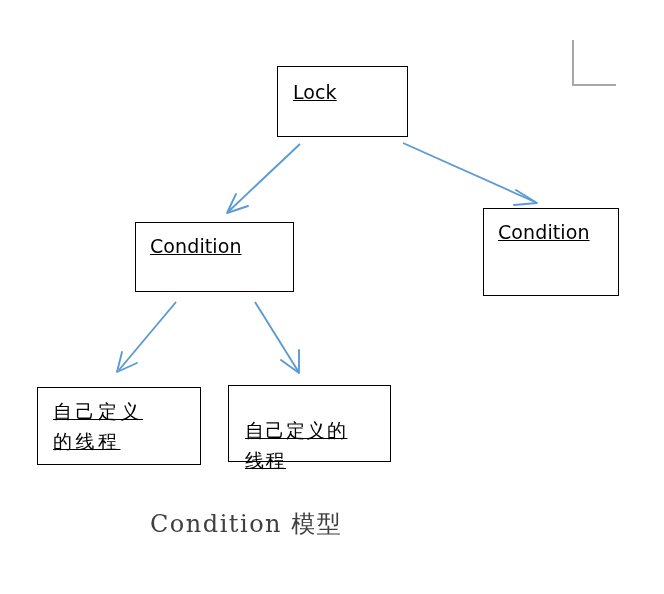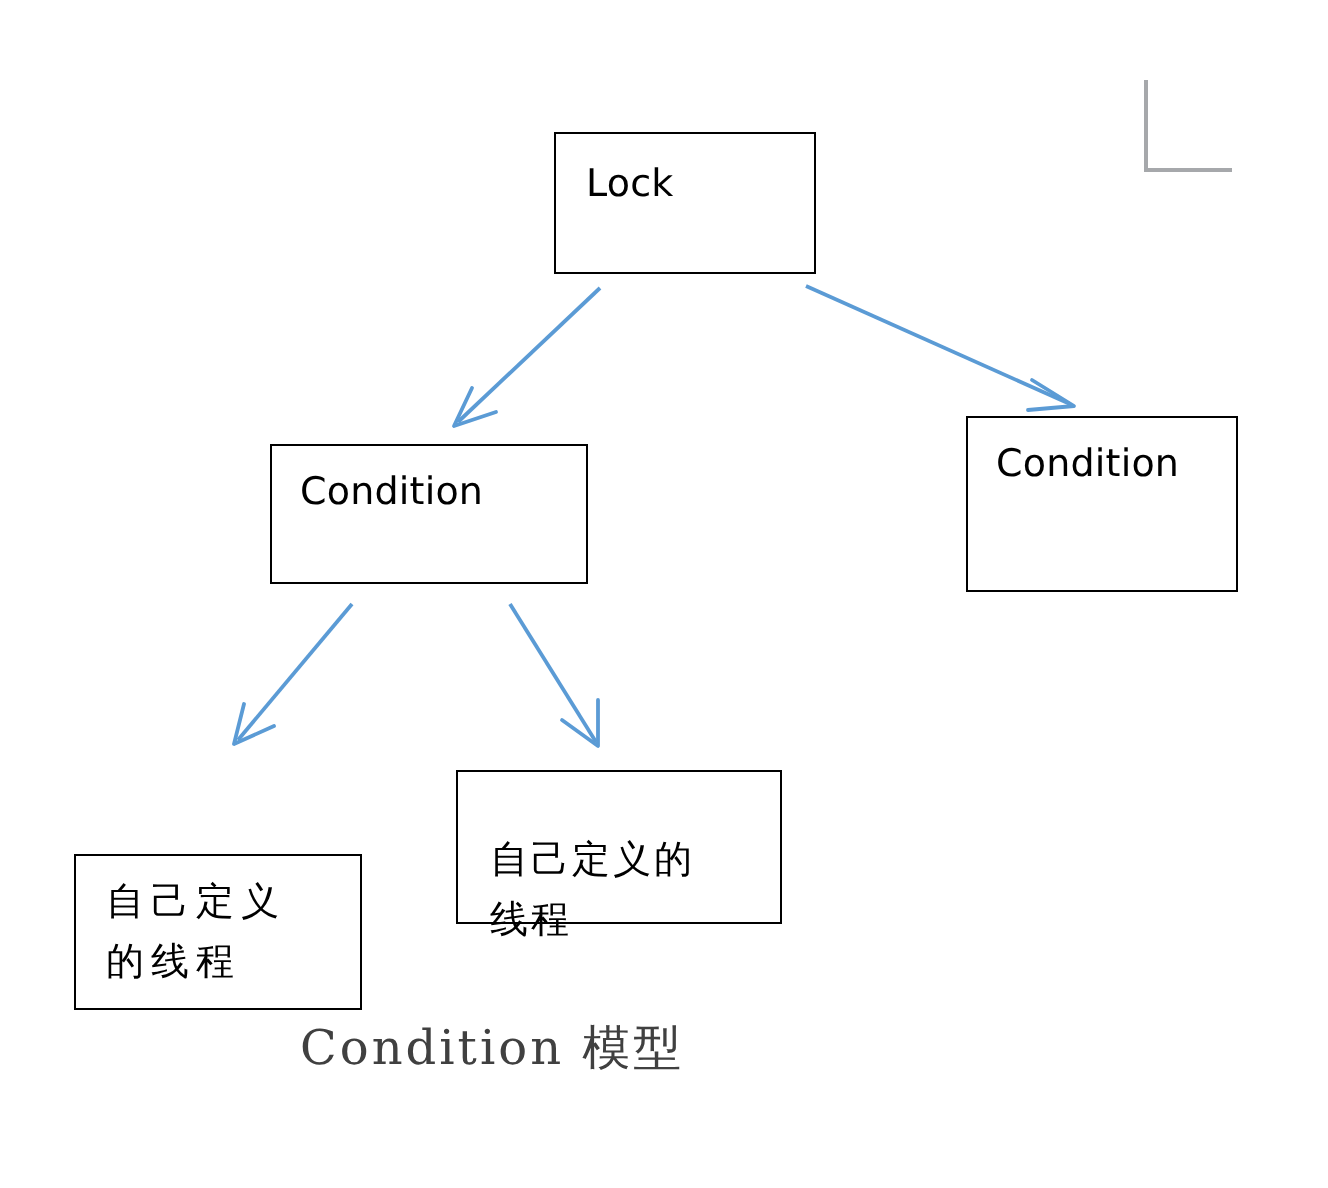--- a/index.html
+++ b/index.html
@@ -29,20 +29,21 @@
   }
   .node {
     position: absolute;
     box-sizing: border-box;
     background: #ffffff;
     border: 1.3px solid #000000;
     display: flex;
     align-items: flex-start;
     justify-content: flex-start;
     z-index: 3;
+    text-decoration: underline;
   }
   .node .node-label {
     display: block;
     color: #000000;
     white-space: pre-line;
   }
   
   .node-latin .node-label {
     font-family: "DejaVu Sans", sans-serif;
     font-size: 19px;
@@ -73,24 +74,23 @@
   #node-condition-right {
     left: 483px;
     top: 208px;
     width: 136px;
     height: 88px;
     padding: 12px 0 0 14px;
   }
   #node-thread-left {
     left: 37px;
     top: 387px;
-    width: 144px;
+    width: 164px;
     height: 78px;
     padding: 8px 0 0 15px;
-    margin-top: 40px;
   }
   #node-thread-left .node-label {
     letter-spacing: 3.5px;
   }
   #node-thread-right {
     left: 228px;
     top: 385px;
     width: 163px;
     height: 77px;
     padding: 8px 0 0 16px;

